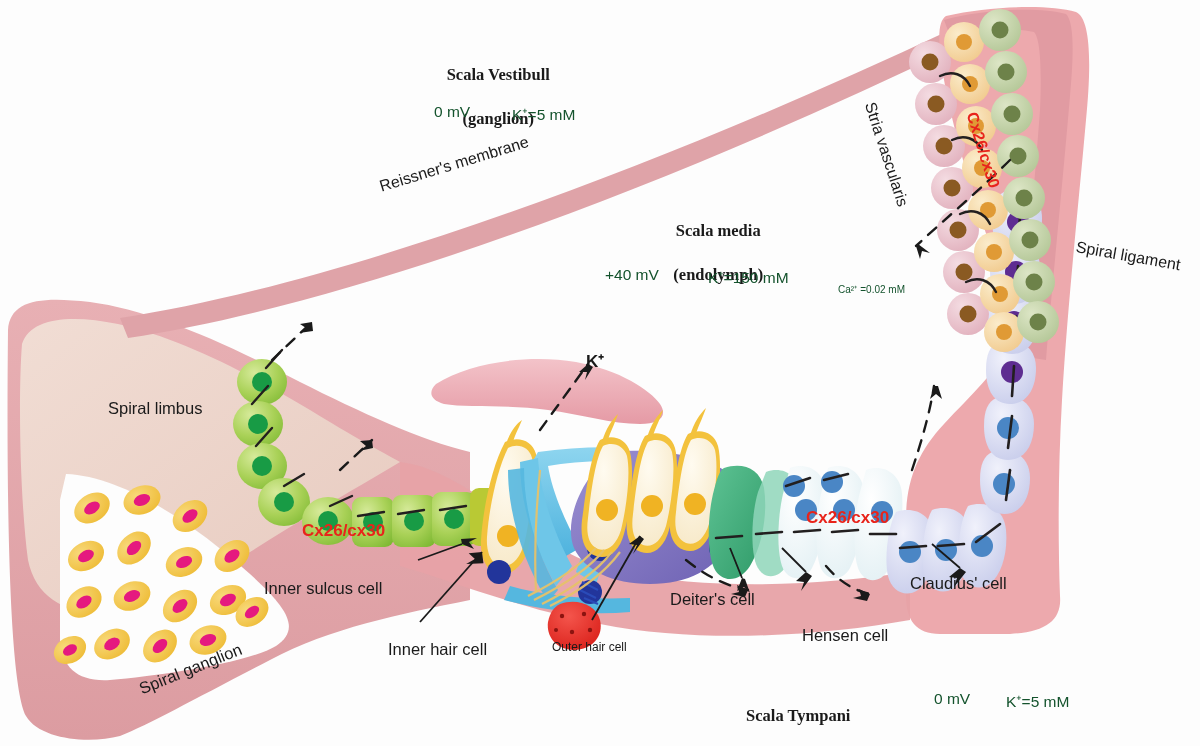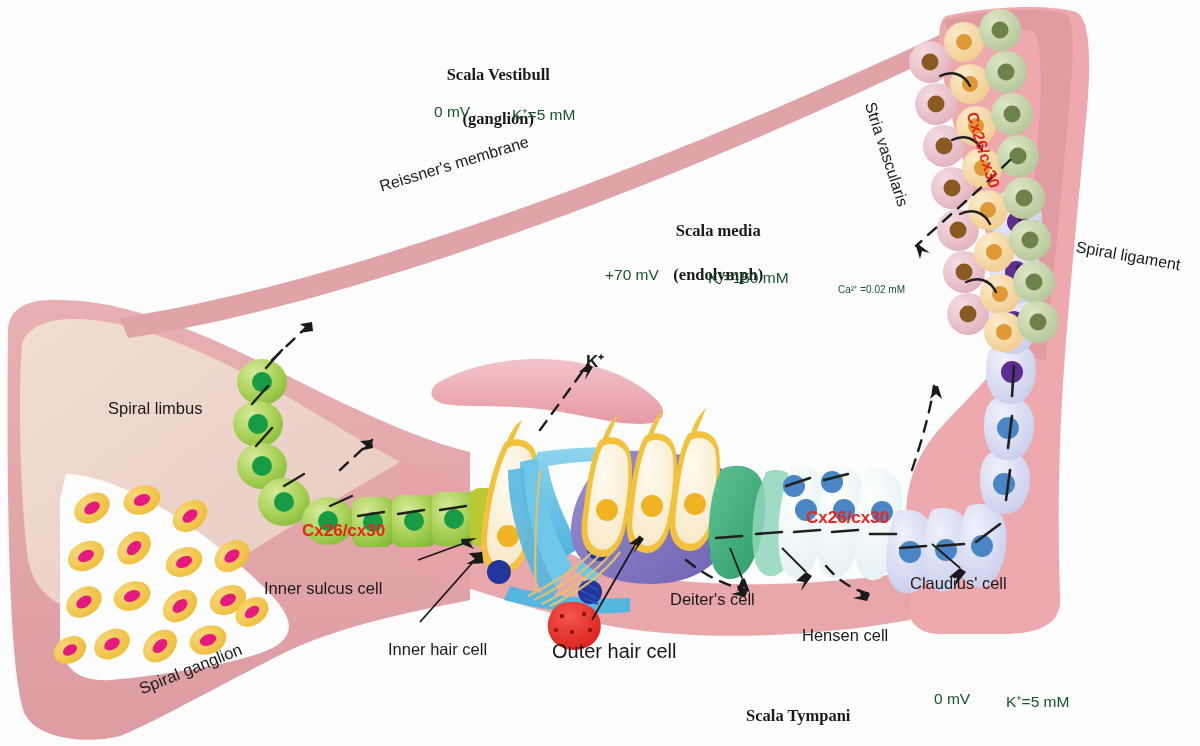--- a/index.html
+++ b/index.html
@@ -476,21 +476,21 @@
     <span>Scala Vestibull</span><br>
     <span>(ganglion)</span>
   </div>
   <div class="lbl ion" style="left:386px;top:103px;font-size:15.5px;">0 mV</div>
   <div class="lbl ion" style="left:464px;top:103px;font-size:15.5px;">K⁺=5 mM</div>
 
   <div class="lbl bold ctr" style="left:610px;top:198px;width:200px;font-size:16.5px;line-height:22px;">
     <span>Scala media</span><br>
     <span>(endolymph)</span>
   </div>
-  <div class="lbl ion" style="left:557px;top:266px;font-size:15.5px;">+70 mV</div>
+  <div class="lbl ion" style="left:557px;top:266px;font-size:15.5px;">+40 mV</div>
   <div class="lbl ion" style="left:660px;top:266px;font-size:15.5px;">K⁺=150 mM</div>
   <div class="lbl ion" style="left:790px;top:282px;font-size:10px;">Ca²⁺ =0.02 mM</div>
 
   <div class="lbl bold ctr" style="left:700px;top:683px;width:180px;font-size:16.5px;line-height:22px;">
     <span>Scala Tympani</span><br>
     
   </div>
   <div class="lbl ion" style="left:886px;top:690px;font-size:15.5px;">0 mV</div>
   <div class="lbl ion" style="left:958px;top:690px;font-size:15.5px;">K⁺=5 mM</div>
 
@@ -507,21 +507,21 @@
   <div class="lbl" style="left:140px;top:680px;font-size:16.5px;transform:rotate(-22deg);transform-origin:left center;">Spiral ganglion</div>
 
   <div class="lbl cx" style="left:302px;top:521px;font-size:17px;">Cx26/cx30</div>
 
   <div class="lbl" style="left:264px;top:563px;font-size:16.5px;margin-top:16px;">Inner sulcus cell</div>
 
   <div class="lbl bold" style="left:586px;top:349px;font-size:17px;">K⁺</div>
 
   <div class="lbl" style="left:388px;top:640px;font-size:16.5px;">Inner hair cell</div>
 
-  <div class="lbl" style="left:552px;top:640px;font-size:20px;">Outer hair cell</div>
+  <div class="lbl" style="left:552px;top:640px;font-size:12px;">Outer hair cell</div>
 
   <div class="lbl" style="left:662px;top:590px;font-size:16.5px;margin-left:8px;">Deiter's cell</div>
 
   <div class="lbl cx" style="left:806px;top:508px;font-size:17px;">Cx26/cx30</div>
 
   <div class="lbl" style="left:802px;top:582px;font-size:16.5px;margin-top:44px;">Hensen cell</div>
 
   <div class="lbl" style="left:910px;top:574px;font-size:16.5px;">Claudius' cell</div>
 
 </div>

